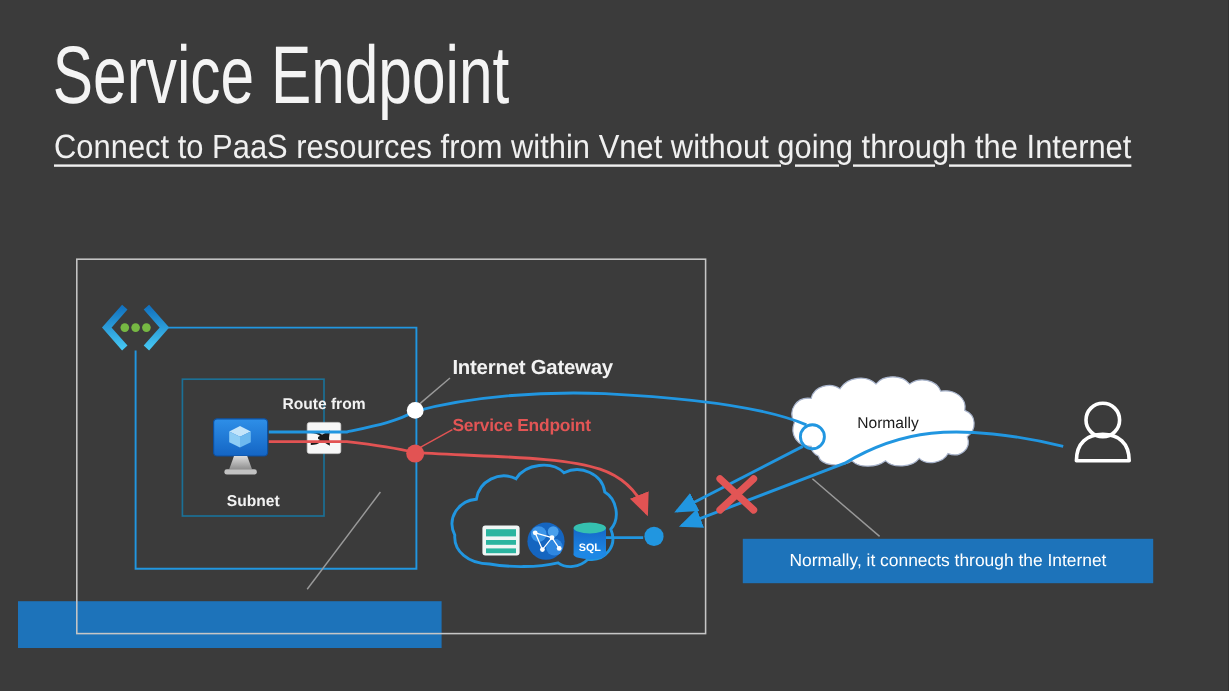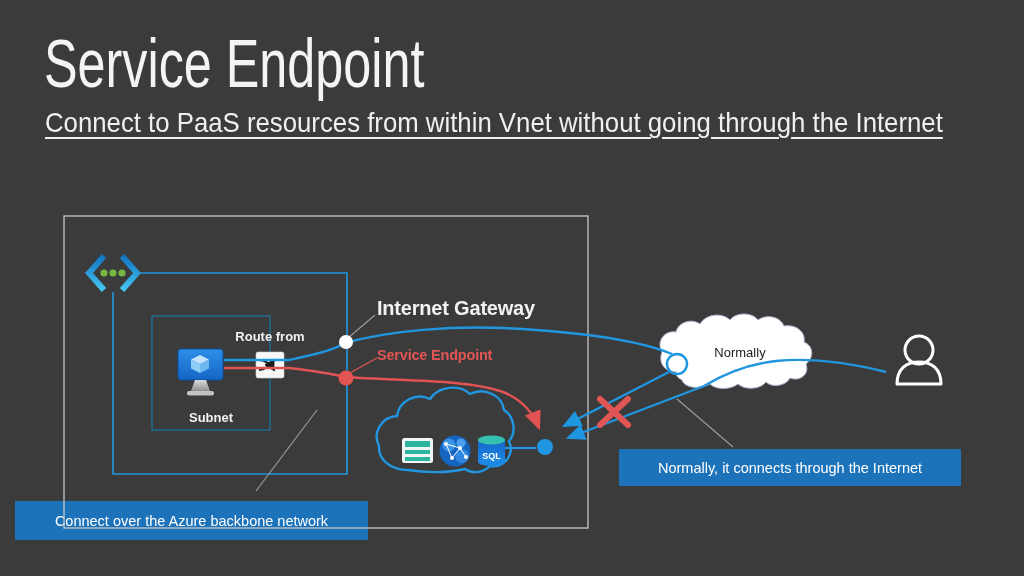--- a/index.html
+++ b/index.html
@@ -14,21 +14,21 @@
     white-space:nowrap;transform:scaleX(0.74);transform-origin:left top;
   }
   .subtitle{
     position:absolute;left:45px;top:109px;
     font-size:28px;line-height:1;font-weight:400;color:#f0f0f0;
     white-space:nowrap;transform:scaleX(0.92);transform-origin:left top;
     text-decoration:underline;text-decoration-thickness:2px;text-underline-offset:5px;
   }
   .diagram-svg{position:absolute;left:0;top:0;z-index:2;pointer-events:none;}
   .label{position:absolute;z-index:3;white-space:nowrap;}
-  .lbl-internet-gateway{left:377px;top:297px;font-size:20px;font-weight:700;color:#f2f2f2;letter-spacing:-0.2px;}
+  .lbl-internet-gateway{left:377px;top:297px;font-size:17px;font-weight:700;color:#f2f2f2;letter-spacing:-0.2px;}
   .lbl-service-endpoint{left:377px;top:347px;font-size:14.5px;font-weight:700;color:#e25555;letter-spacing:-0.2px;}
   .lbl-route-table{left:230px;top:329px;width:80px;text-align:center;font-size:13px;font-weight:700;color:#f2f2f2;}
   .lbl-subnet{left:152px;top:410px;width:118px;text-align:center;font-size:13px;font-weight:700;color:#f2f2f2;}
   .lbl-internet{left:700px;top:345px;width:80px;text-align:center;font-size:13px;color:#1c1c1c;}
   .callout{
     position:absolute;z-index:1;background:#1d73ba;color:#fff;
     display:flex;flex-direction:column;align-items:center;justify-content:center;
     font-size:14.5px;line-height:18px;text-align:center;
   }
   .callout-right{left:619px;top:449px;width:342px;height:37px;}
@@ -45,21 +45,20 @@
   <div class="label lbl-internet-gateway">Internet Gateway</div>
   <div class="label lbl-service-endpoint">Service Endpoint</div>
   <div class="label lbl-route-table">Route from</div>
   <div class="label lbl-subnet">Subnet</div>
   <div class="label lbl-internet">Normally</div>
 
   <div class="callout callout-right">
     <span>Normally, it connects through the Internet</span>
   </div>
   <div class="callout callout-left">
-    <span>Connect over the Azure backbone network</span>
   </div>
 
   <svg class="diagram-svg" width="1024" height="576" viewBox="0 0 1024 576" xmlns="http://www.w3.org/2000/svg">
     <defs>
       <marker id="arrBlue" markerWidth="9" markerHeight="8" refX="7" refY="3.5" orient="auto">
         <path d="M0,0 L8,3.5 L0,7 Z" fill="#2196e0"></path>
       </marker>
       <marker id="arrRed" markerWidth="9" markerHeight="8" refX="7" refY="3.5" orient="auto">
         <path d="M0,0 L8,3.5 L0,7 Z" fill="#e25353"></path>
       </marker>

